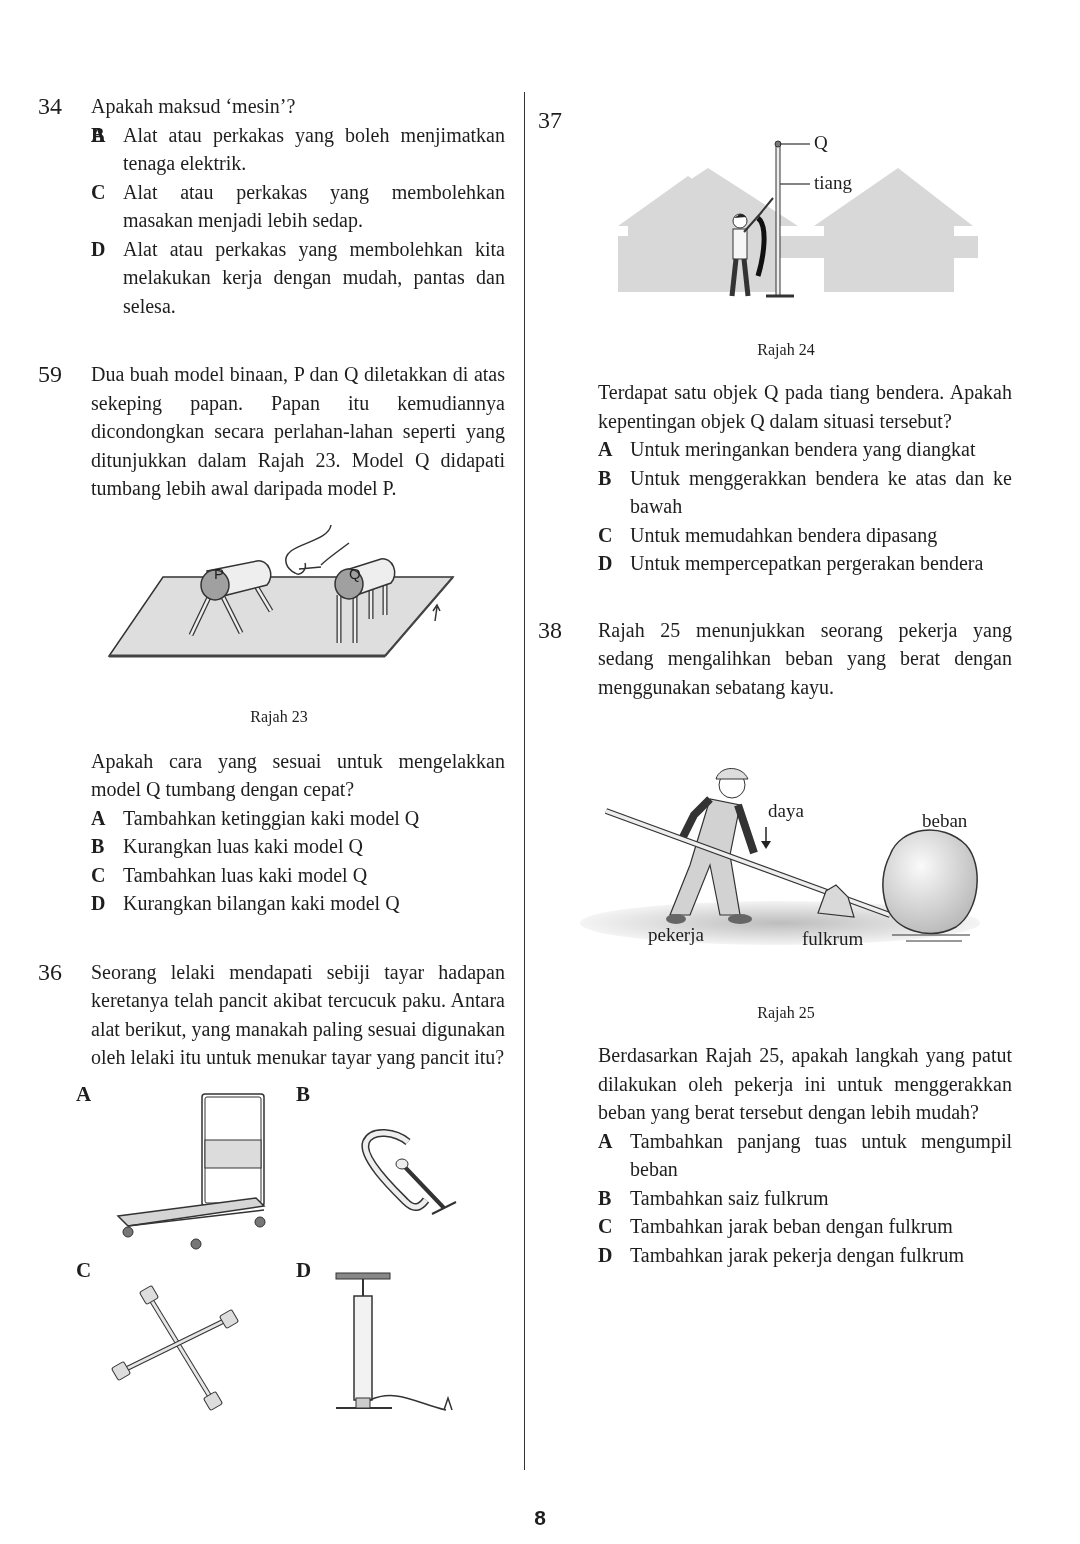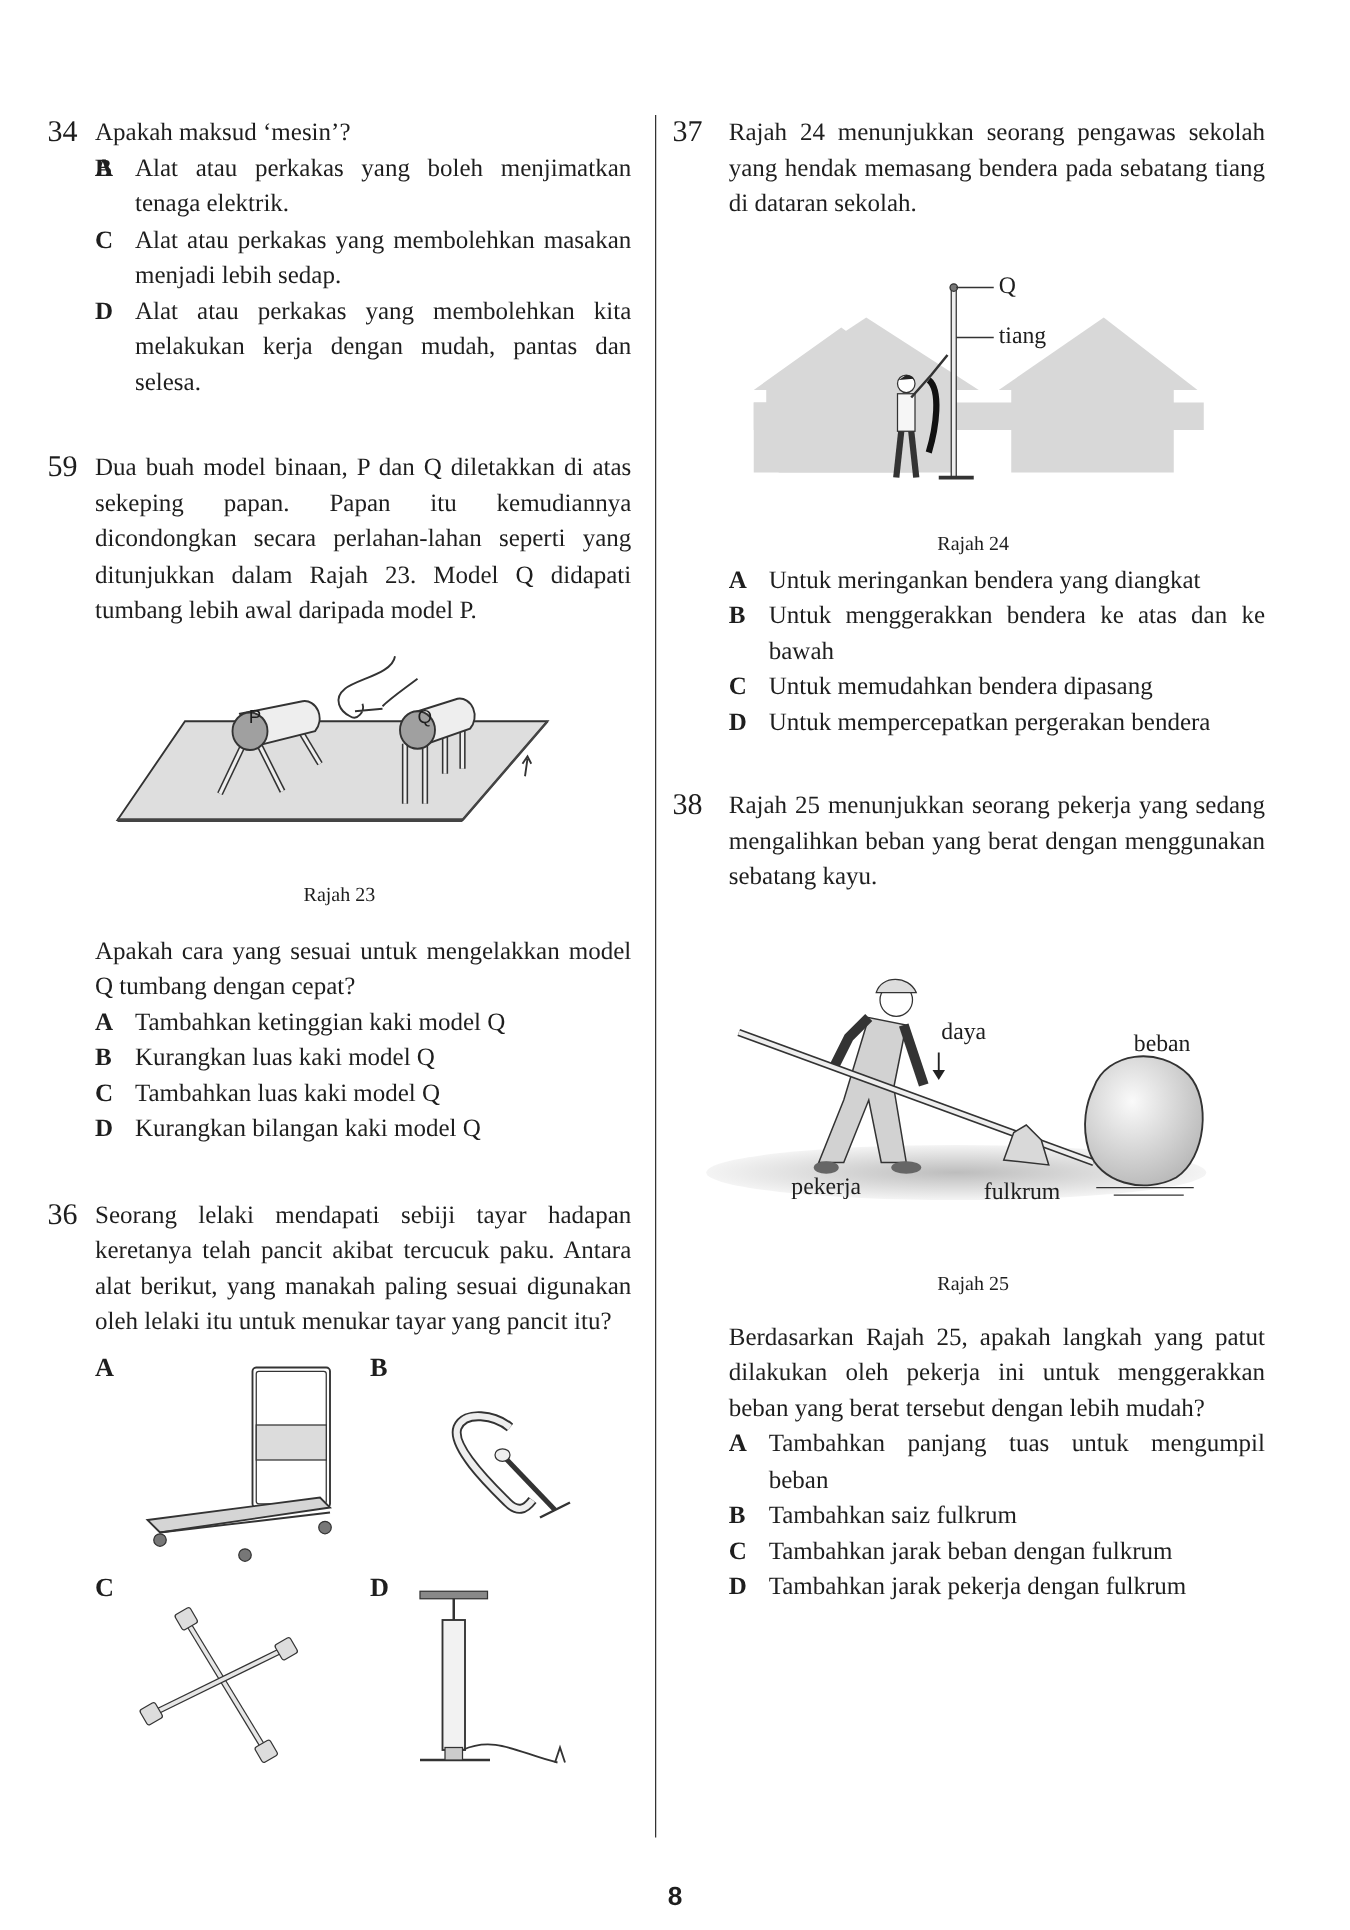--- a/index.html
+++ b/index.html
@@ -4,21 +4,21 @@
 <style>
   html, body { margin:0; padding:0; background:#ffffff; }
   body { width:1080px; height:1544px; position:relative; overflow:hidden;
          font-family:"Liberation Serif", serif; color:#1e1e1e; }
   .col { position:absolute; top:92px; }
   .col-left { left:38px; width:467px; }
   .col-right { left:545px; width:467px; }
   .divider { position:absolute; left:524px; top:92px; width:1px; height:1378px; background:#333; }
   .q { position:relative; }
   .q-num { position:absolute; left:0; top:0; font-weight:normal; font-size:24px; line-height:28.5px; }
-  .q-body { margin-left:38px; font-size:20px; line-height:28.5px; text-align:justify; }
+  .q-body { margin-left:53px; font-size:20px; line-height:28.5px; text-align:justify; }
   .q-body p { margin:0; }
   .opt { position:relative; padding-left:32px; text-align:justify; }
   .opt .letter { position:absolute; left:0; top:0; font-weight:bold; }
   .fig { position:relative; margin:0 auto; }
   .caption { text-align:center; font-size:16px; line-height:28px; }
   .fig-label { position:absolute; font-size:19px; line-height:20px; }
   .page-num { position:absolute; left:0; width:1080px; top:1506px; text-align:center;
               font-family:"Liberation Sans", sans-serif; font-weight:bold; font-size:21px; }
   .tool-letter { position:absolute; font-weight:bold; font-size:21px; }
   svg { display:block; overflow:visible; }
@@ -151,21 +151,20 @@
       </div>
     </div>
   </div>
 </div>
 
 <div class="col col-right">
 
   <div class="q">
     <span class="q-num" style="left:-7px;">37</span>
     <div class="q-body">
-      <p>Rajah 24 menunjukkan seorang pengawas sekolah yang hendak memasang bendera pada sebatang tiang di dataran sekolah.</p>
       <div class="fig" style="width:360px;height:220px;margin-top:14px;margin-left:20px;">
         <svg width="360" height="220">
           <polygon points="0,120 70,70 140,120 130,120 130,130 150,130 150,150 130,150 130,186 0,186 0,150 0,130 10,130 10,120" fill="#d8d8d8"></polygon>
           <polygon points="2,120 90,62 180,120" fill="#d8d8d8"></polygon>
           <rect x="20" y="120" width="140" height="66" fill="#d8d8d8"></rect>
           <rect x="0" y="130" width="360" height="22" fill="#d8d8d8"></rect>
           <polygon points="196,120 280,62 355,120" fill="#d8d8d8"></polygon>
           <rect x="206" y="120" width="130" height="66" fill="#d8d8d8"></rect>
 
           <rect x="158" y="38" width="4" height="152" fill="#eee" stroke="#333" stroke-width="1"></rect>
@@ -181,20 +180,21 @@
             <line x1="118" y1="153" x2="114" y2="190" stroke="#333" stroke-width="5"></line>
             <line x1="126" y1="153" x2="130" y2="190" stroke="#333" stroke-width="5"></line>
             <path d="M126,126 L142,108 L155,92" fill="none" stroke="#333" stroke-width="2"></path>
             <path d="M140,112 C150,120 146,150 140,170" fill="none" stroke="#111" stroke-width="5"></path>
           </g>
         </svg>
         <span class="fig-label" style="left:196px;top:27px;">Q</span>
         <span class="fig-label" style="left:196px;top:67px;">tiang</span>
       </div>
       <div class="caption" style="margin-top:10px;margin-left:-38px;">Rajah 24</div>
+      <p style="margin-top:14px;">Terdapat satu objek Q pada tiang bendera. Apakah kepentingan objek Q dalam situasi tersebut?</p>
       <div class="opt"><span class="letter">A</span><span>Untuk meringankan bendera yang diangkat</span></div>
       <div class="opt"><span class="letter">B</span><span>Untuk menggerakkan bendera ke atas dan ke bawah</span></div>
       <div class="opt"><span class="letter">C</span><span>Untuk memudahkan bendera dipasang</span></div>
       <div class="opt"><span class="letter">D</span><span>Untuk mempercepatkan pergerakan bendera</span></div>
     </div>
   </div>
 
   <div class="q" style="margin-top:38px;">
     <span class="q-num" style="left:-7px;">38</span>
     <div class="q-body">

